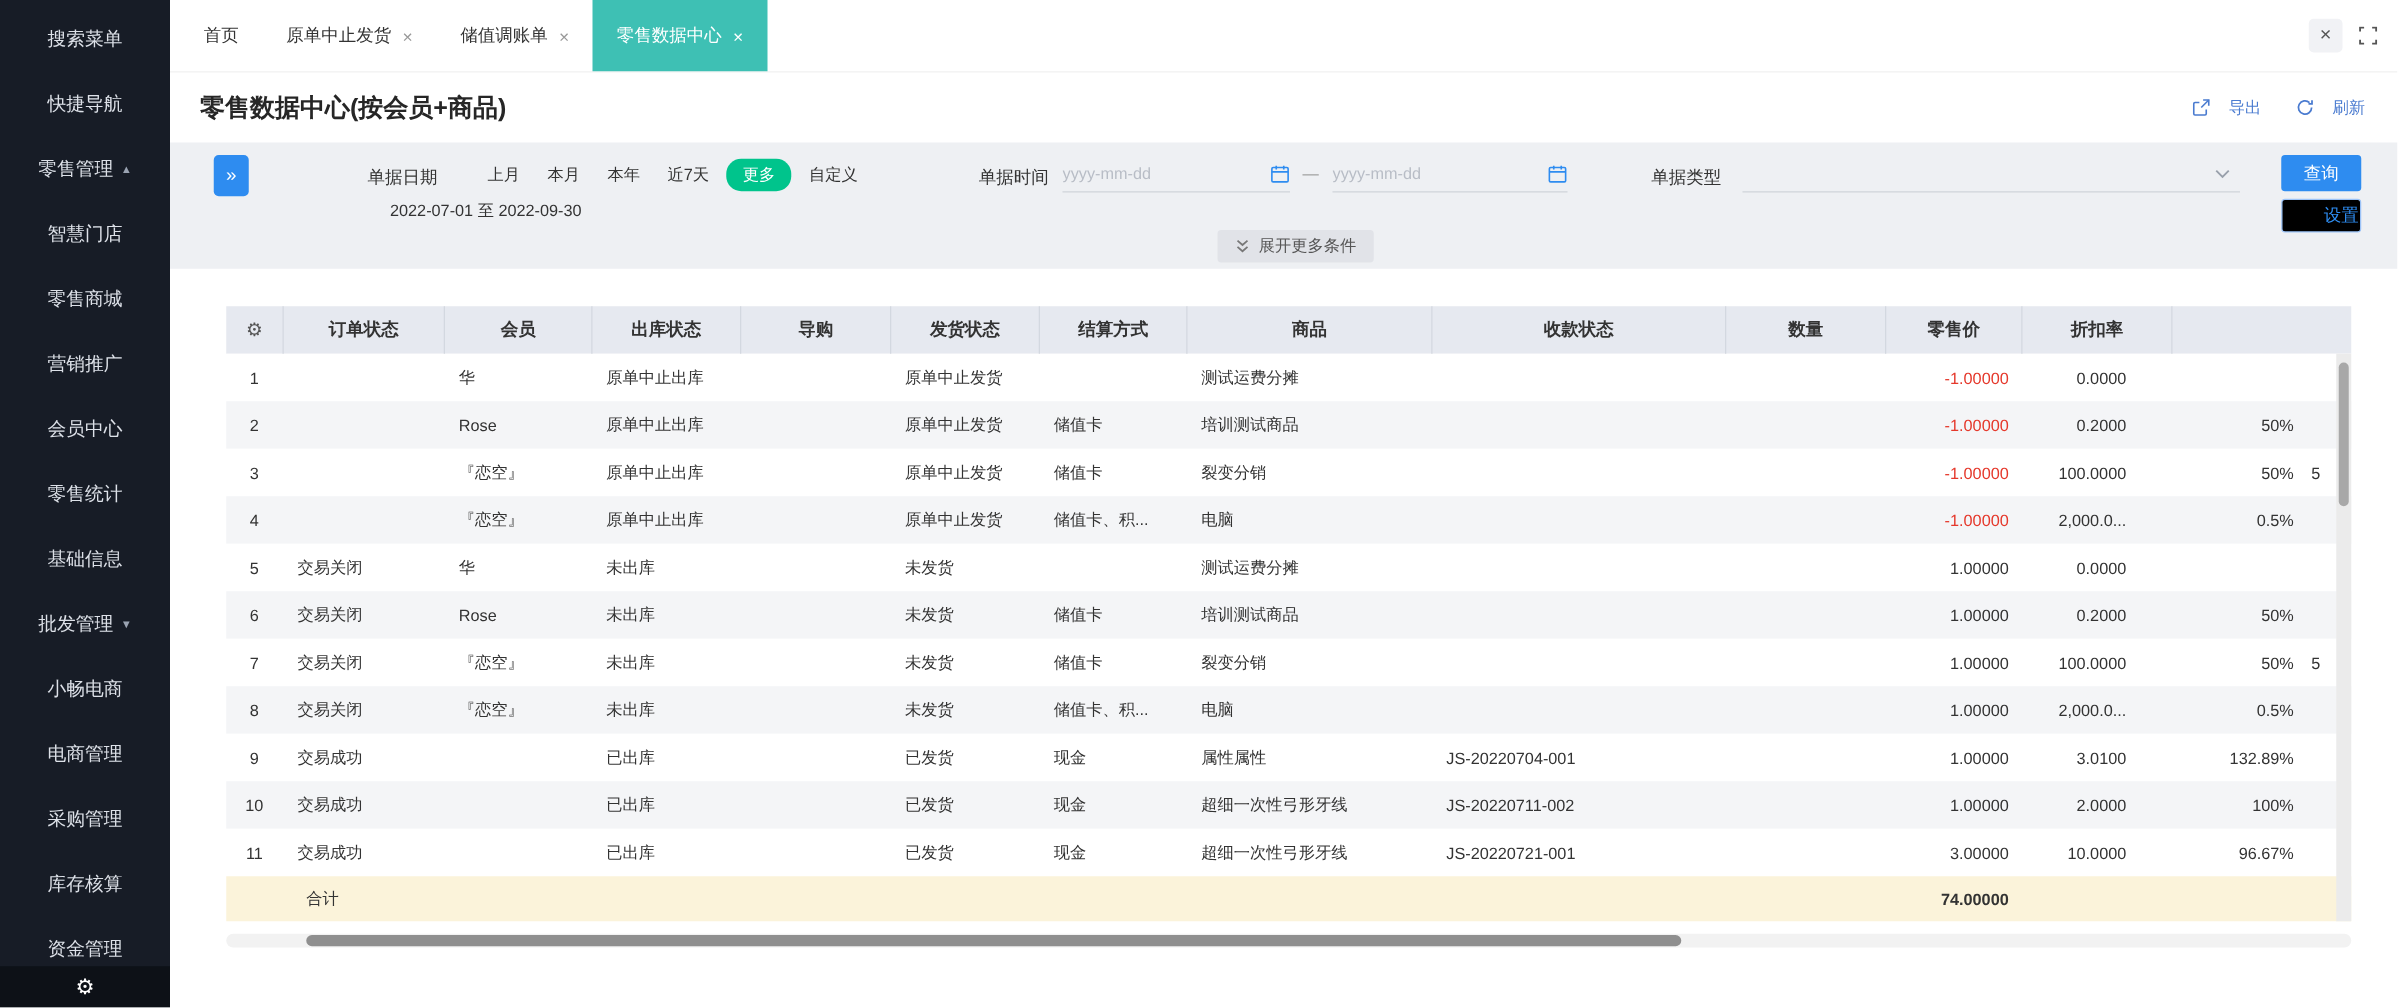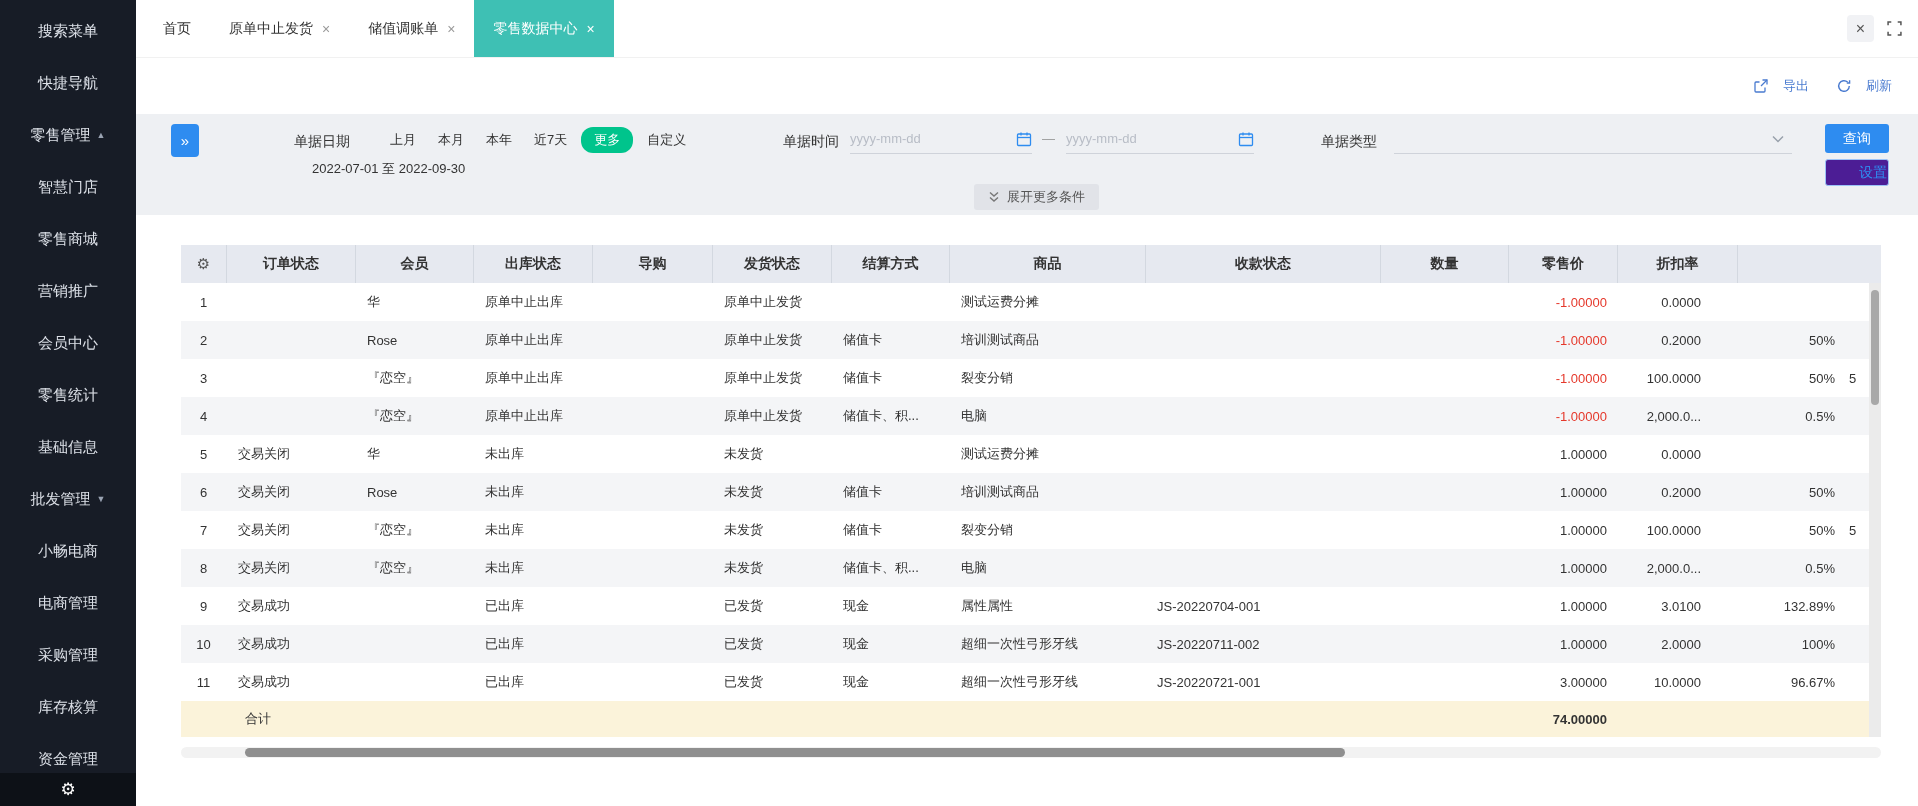--- a/index.html
+++ b/index.html
@@ -55,21 +55,21 @@
   .date-input.first{left:714px; width:182px;}
   .date-input.second{left:930px; width:188px;}
   .date-input input{flex:1; min-width:0; border:none; background:transparent; outline:none; font-size:13px; color:#333; font-family:inherit;}
   .date-input input::placeholder{color:#b8bdc6;}
   .cal-icon{width:16px; height:16px; color:var(--blue); flex:none; cursor:pointer;}
   .dash{position:absolute; left:906px; top:17px; color:#999; font-size:13px;}
   .type-label{left:1185px; top:19px;}
   .type-select{position:absolute; left:1258px; top:10px; width:398px; height:30px; border-bottom:1px solid #cfd3da; display:flex; align-items:center; justify-content:flex-end; padding-right:8px; cursor:pointer;}
   .chev{width:12px; height:8px;}
   .query-btn{position:absolute; left:1689px; top:10px; width:64px; height:29px; background:var(--blue); color:#fff; border:none; border-radius:3px; font-size:14px; cursor:pointer;}
-  .settings-btn{position:absolute; left:1689px; top:45px; width:64px; height:27px; background:#4c1d95; color:var(--blue); border:1px solid #9cc3f7; border-radius:3px; font-size:14px; cursor:pointer;padding-left:32px;}
+  .settings-btn{position:absolute; left:1689px; top:45px; width:64px; height:27px; background:#000000; color:var(--blue); border:1px solid #9cc3f7; border-radius:3px; font-size:14px; cursor:pointer;padding-left:32px;}
   .expand-btn{position:absolute; left:838px; top:70px; height:26px; padding:0 14px; background:#e1e3e8; border:none; border-radius:3px; color:#555; font-size:13px; display:flex; align-items:center; gap:7px; cursor:pointer;}
   .dchev{width:12px; height:12px;}
 
   
   .table-area{position:relative; margin:30px 0 0 45px; width:1700px; flex:none;
     --cols:45px 129px 118px 119px 120px 119px 118px 196px 235px 128px 109px 120px 110px 34px;}
   .thead{display:grid; grid-template-columns:var(--cols); height:38px; background:var(--thead-bg); font-size:14px; font-weight:bold; color:#333;}
   .thcell{display:flex; align-items:center; justify-content:center; border-left:1px solid #d3d8e0; overflow:hidden; white-space:nowrap; cursor:pointer;}
   .thcell:first-child{border-left:none;}
   .thcell .gear{font-weight:normal; color:#555; font-size:15px;}
@@ -179,20 +179,21 @@
             <path d="M1 4 V1 H4"></path>
               <path d="M10 1 H13 V4"></path>
               <path d="M13 10 V13 H10"></path>
               <path d="M4 13 H1 V10"></path>
           </svg>
         </button>
       </div>
     </div>
 
     <div class="page-header">
+      <h1 class="page-title">零售数据中心(按会员+商品)</h1>
       <div class="header-actions">
         <button class="hact">
           <svg class="hicon" viewBox="0 0 14 14" fill="none" stroke="currentColor" stroke-width="1.3">
             <path d="M11 8.5 V12 a1 1 0 0 1 -1 1 H2 a1 1 0 0 1 -1 -1 V4 a1 1 0 0 1 1 -1 H5.5"></path>
             <path d="M8.5 1 H13 V5.5"></path>
               <path d="M13 1 L7 7"></path>
           </svg>
           <span>导出</span>
         </button>
         <button class="hact">

